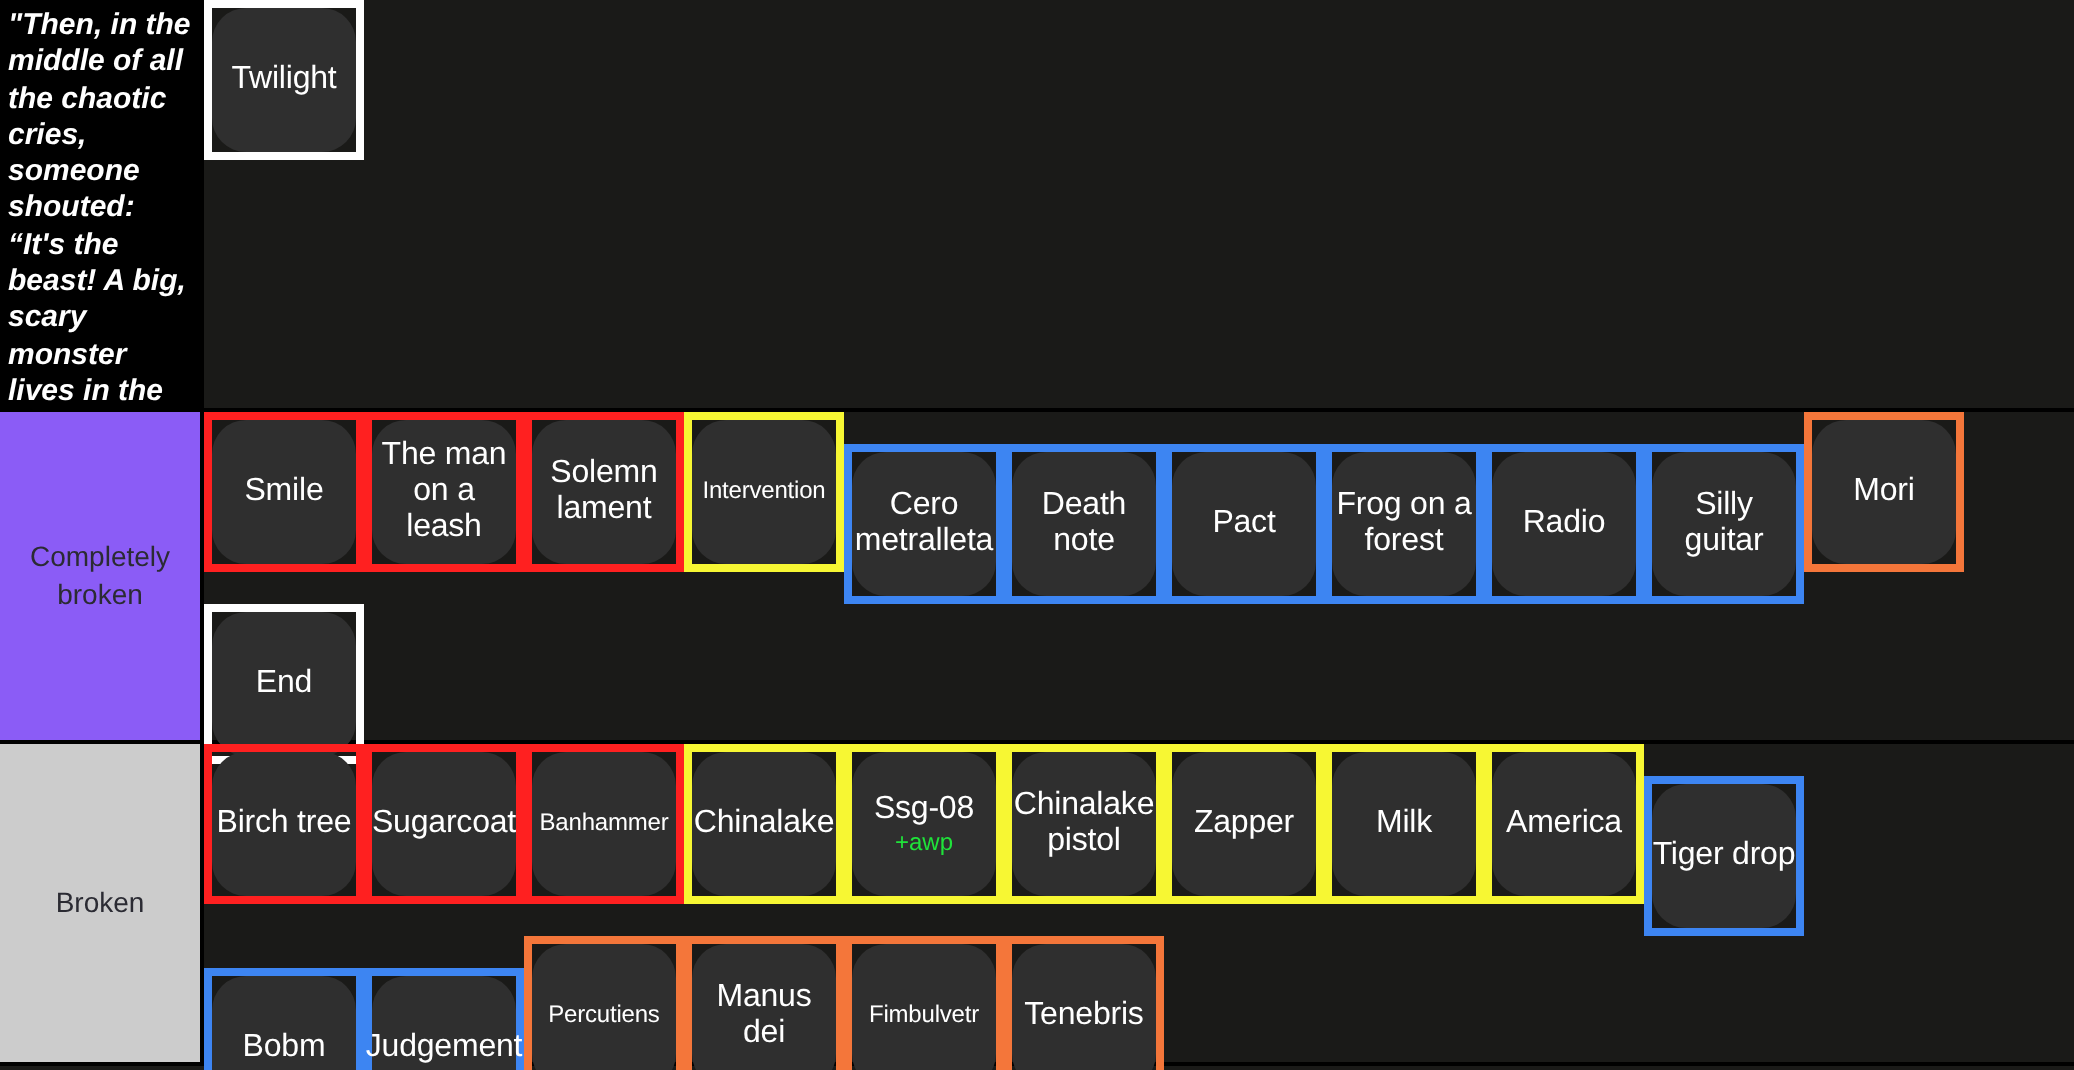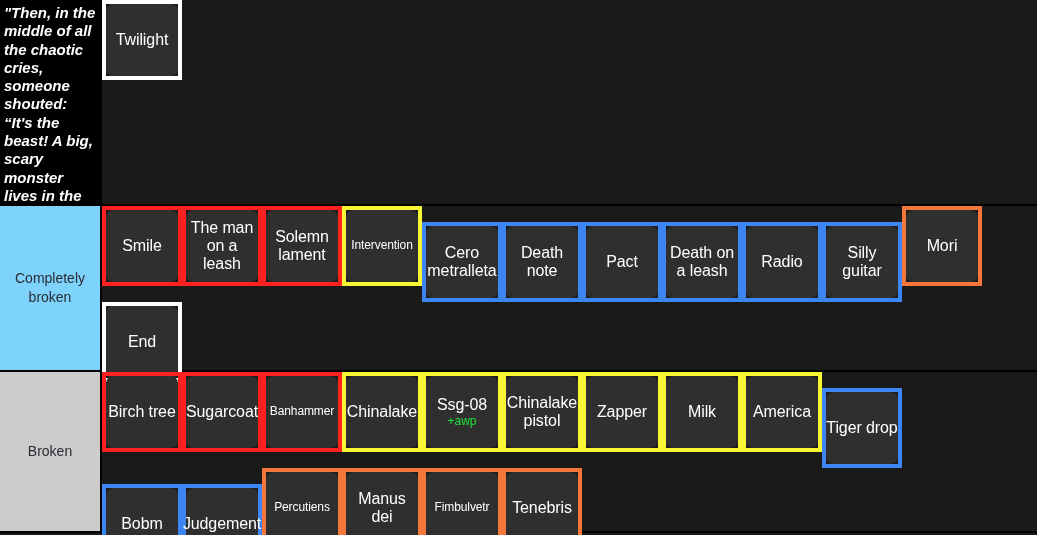--- a/index.html
+++ b/index.html
@@ -59,21 +59,21 @@
     font-style: italic;
     font-weight: bold;
     font-size: 15px;
     line-height: 1.22;
     text-align: left;
     justify-content: flex-start;
     align-items: flex-start;
     padding: 4px 4px 4px 4px;
     border-right: none;
   }
-  .tier-label.label-white { background: #7dd3fc; }
+  .tier-label.label-white { background: #8b5cf6; }
   .tier-label.label-gray  { background: #cccccc; }
 
   
   .tier-cards {
     flex: 1 1 auto;
     display: flex;
     flex-direction: column;
     background: #1a1a18;
     min-width: 0;
   }
@@ -92,21 +92,21 @@
     display: flex;
     align-items: center;
     justify-content: center;
     flex: 0 0 auto;
     position: relative;
   }
   .card .card-inner {
     width: 100%;
     height: 100%;
     background: #2f2f2f;
-    border-radius: 7px;
+    border-radius: 17px;
     box-sizing: border-box;
     display: flex;
     flex-direction: column;
     align-items: center;
     justify-content: center;
     overflow: visible;
   }
   .card .card-label {
     color: #ffffff;
     font-size: 16px;
@@ -186,21 +186,21 @@
               <div class="card-label">Death note</div>
             </div>
           </div>
           <div class="card bd-blue sz-md">
             <div class="card-inner">
               <div class="card-label">Pact</div>
             </div>
           </div>
           <div class="card bd-blue sz-sm wrap">
             <div class="card-inner">
-              <div class="card-label">Death on a leash</div>
+              <div class="card-label">Frog on a forest</div>
             </div>
           </div>
           <div class="card bd-blue sz-md">
             <div class="card-inner">
               <div class="card-label">Radio</div>
             </div>
           </div>
           <div class="card bd-blue sz-md wrap">
             <div class="card-inner">
               <div class="card-label">Silly guitar</div>

